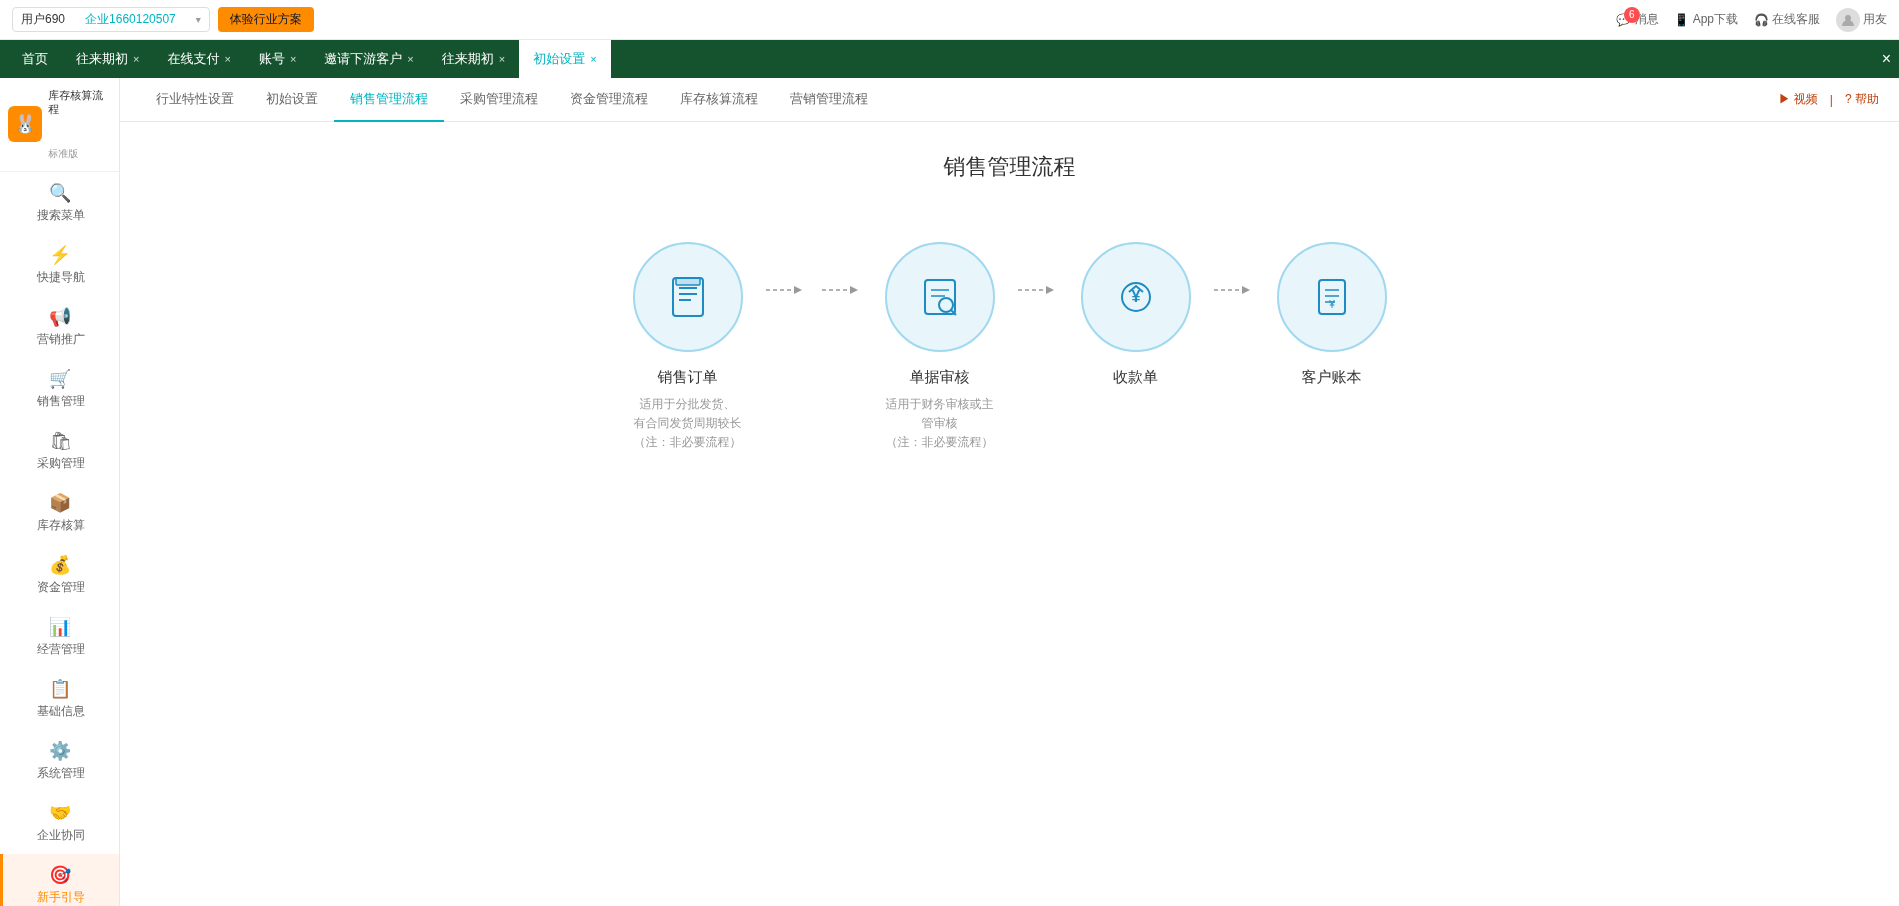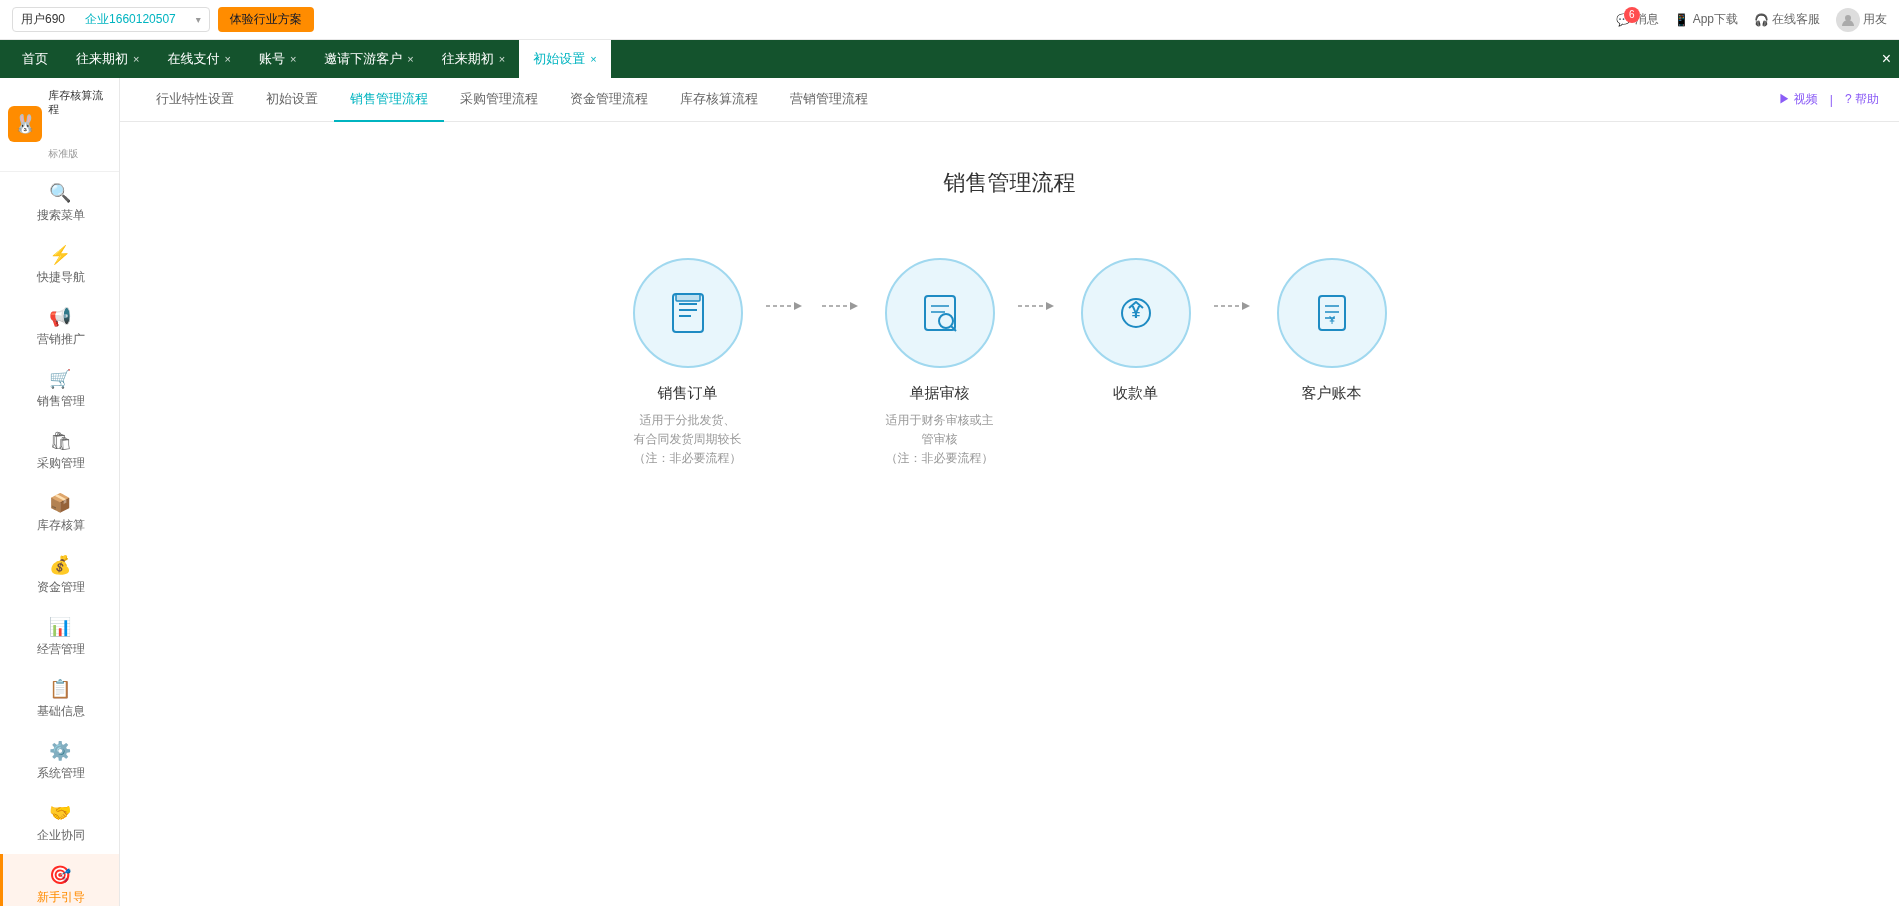--- a/index.html
+++ b/index.html
@@ -63,34 +63,34 @@
     .logo-badge { font-size: 10px; color: #999; margin-top: 30px; }
     .sidebar-item {
       display: flex; flex-direction: column; align-items: center;
       padding: 10px 4px; cursor: pointer; color: #666; font-size: 12px;
       border-left: 3px solid transparent;
     }
     .sidebar-item.active { background: #fff3ec; color: #ff8c00; border-left-color: #ff8c00; }
     .sidebar-item .s-icon { font-size: 18px; margin-bottom: 3px; }
 
     
-    .content-area { flex: 1; display: flex; flex-direction: column; overflow: hidden; background: #fff; gap: 16px; }
+    .content-area { flex: 1; display: flex; flex-direction: column; overflow: hidden; background: #fff; }
 
     
     .sub-tabs {
       display: flex; align-items: center; border-bottom: 1px solid #e8e8e8;
       padding: 0 20px; background: #fff; flex-shrink: 0; height: 44px;
     }
     .sub-tab {
       padding: 0 16px; height: 44px; display: flex; align-items: center;
       cursor: pointer; color: #666; font-size: 13px; border-bottom: 2px solid transparent;
       white-space: nowrap;
     }
     .sub-tab.active { color: #00b4c0; border-bottom-color: #00b4c0; font-weight: 500; }
-    .sub-tabs-right { margin-left: auto; display: flex; align-items: center; gap: 12px; color: #8b5cf6; font-size: 12px; cursor: pointer; }
+    .sub-tabs-right { margin-left: auto; display: flex; align-items: center; gap: 12px; color: #c2410c; font-size: 12px; cursor: pointer; }
 
     
     .flow-content { flex: 1; overflow-y: auto; padding: 30px 40px; background: #fff; }
     .flow-title { text-align: center; font-size: 22px; color: #333; margin-bottom: 60px; font-weight: normal; }
 
     .flow-steps { display: flex; align-items: flex-start; justify-content: center; gap: 0; flex-wrap: nowrap; }
     .flow-step { display: flex; flex-direction: column; align-items: center; min-width: 140px; }
     .step-circle {
       width: 110px; height: 110px; border-radius: 50%;
       border: 2px solid #a0d8ef; background: #e8f6fc;

